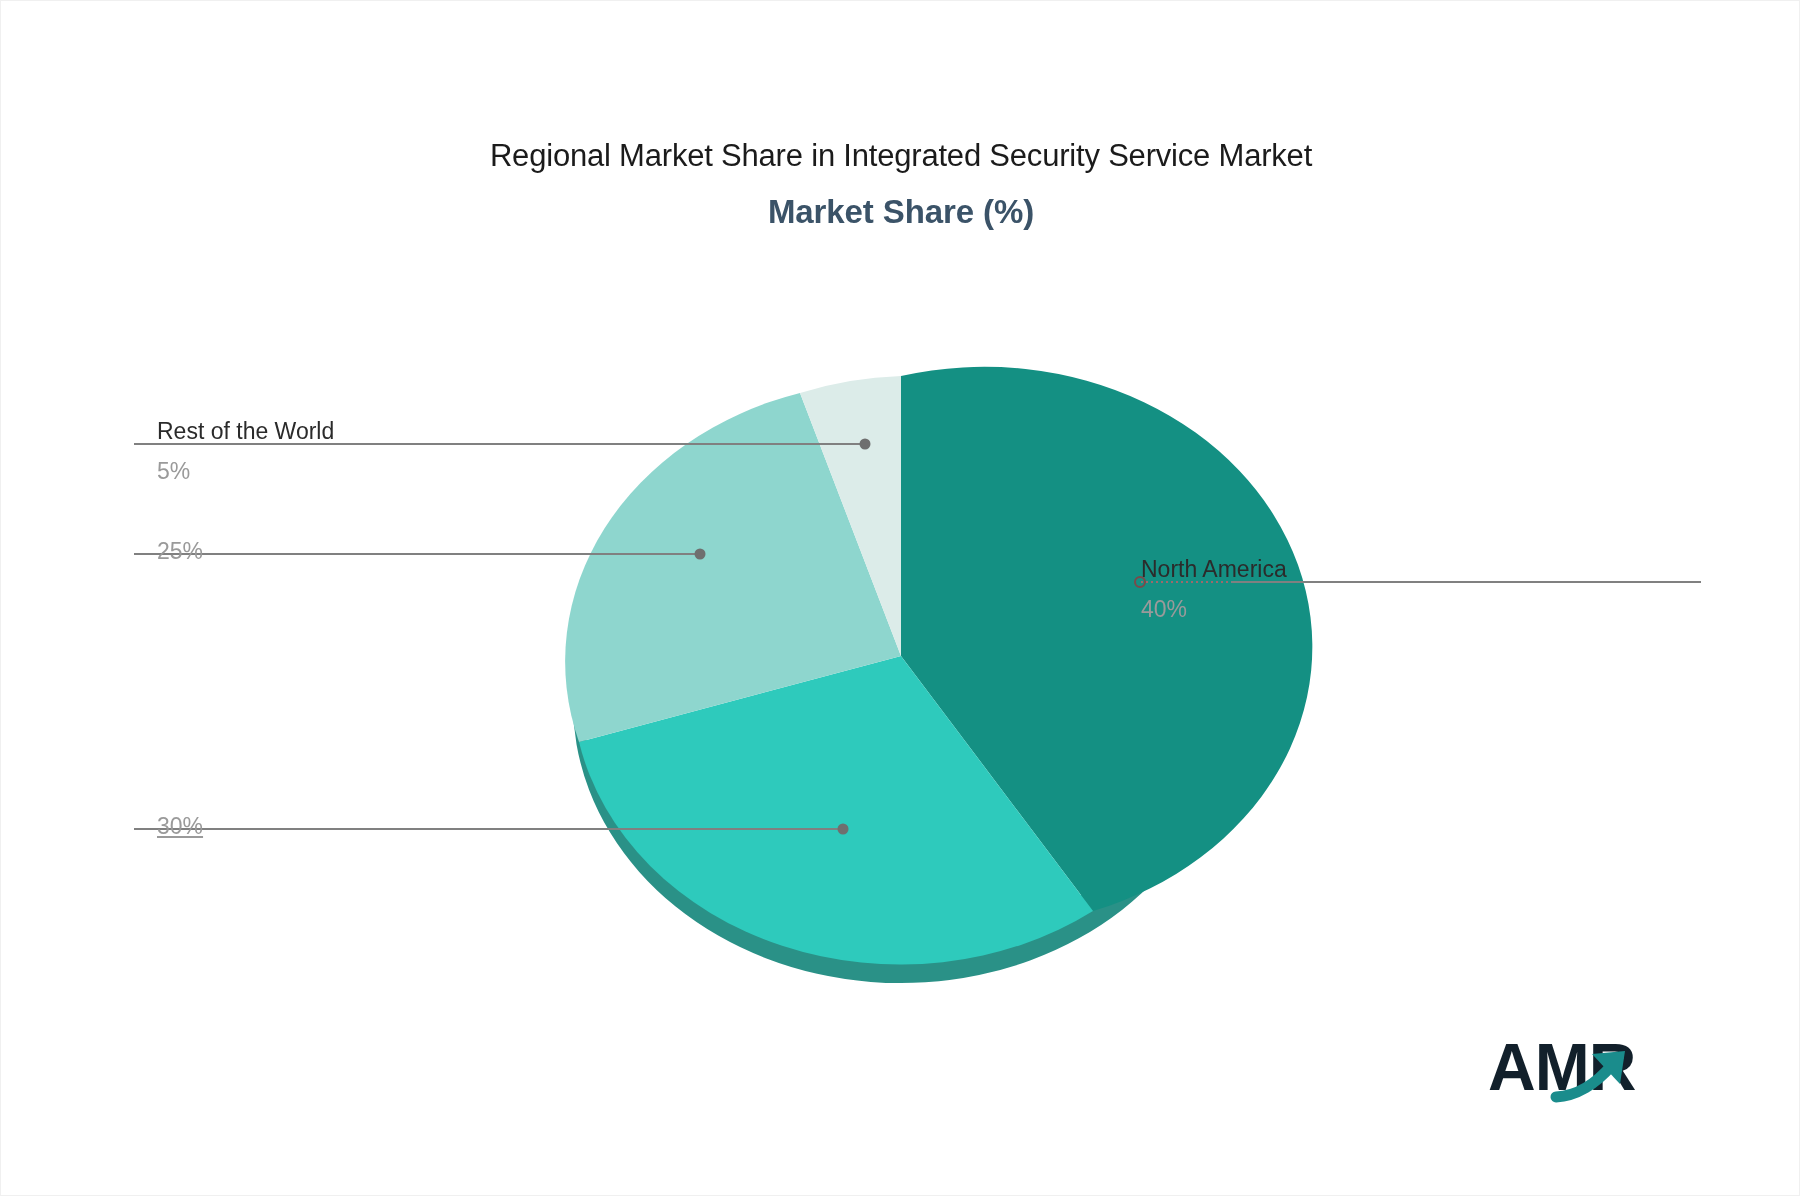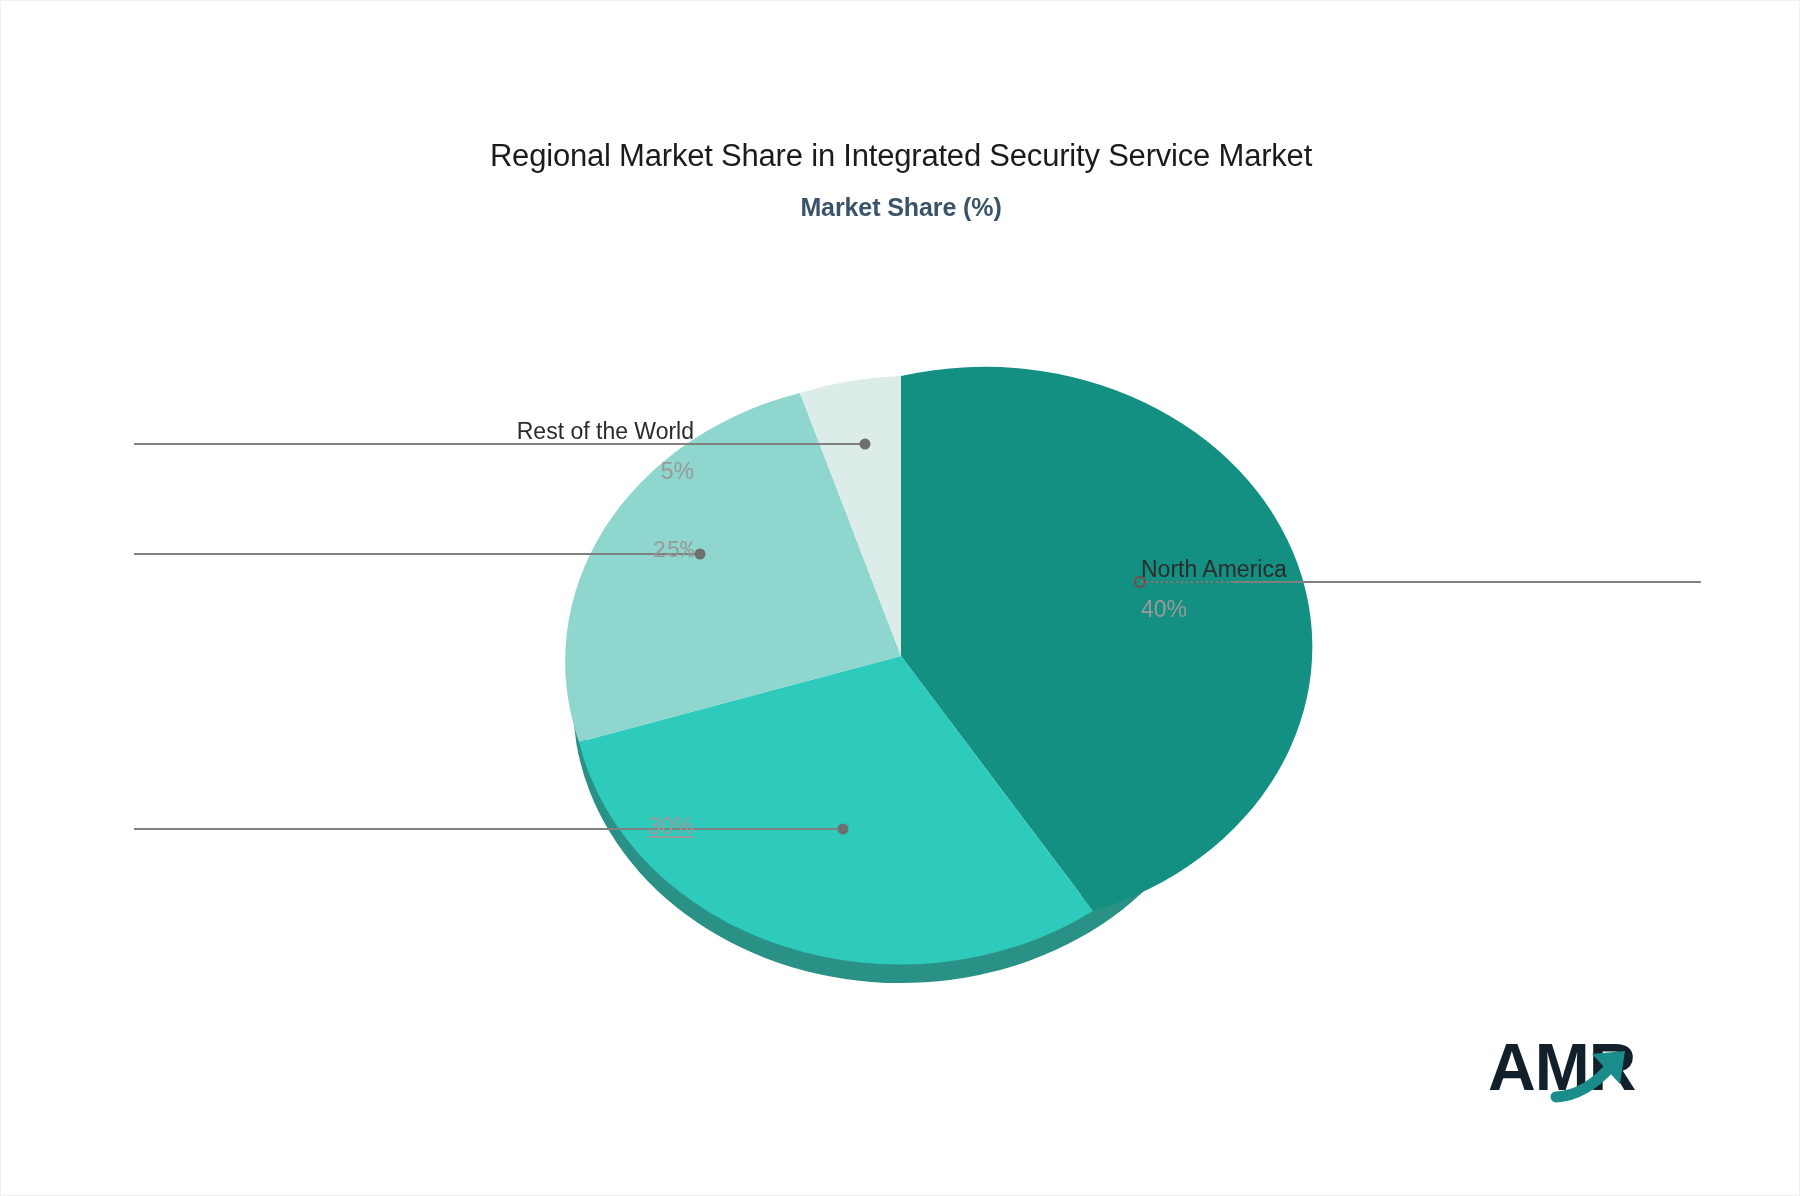--- a/index.html
+++ b/index.html
@@ -32,21 +32,21 @@
     color: #1b1b1b;
     letter-spacing: -0.2px;
     white-space: nowrap;
   }
   #subtitle {
     position: absolute;
     left: 0;
     top: 192px;
     width: 1800px;
     text-align: center;
-    font-size: 25px;
+    font-size: 33px;
     font-weight: bold;
     color: #3b5368;
     letter-spacing: -0.1px;
     white-space: nowrap;
   }
 
   
   #pie-svg {
     position: absolute;
     left: 0;
@@ -63,21 +63,21 @@
     line-height: 30px;
     white-space: nowrap;
   }
   .callout .cl-value {
     font-size: 23px;
     color: #9a9a9a;
     line-height: 30px;
     white-space: nowrap;
   }
   .callout.right { text-align: left; }
-  .callout.left  { text-align: right; }
+  .callout.left  { text-align: left; margin-left: 23px; }
 
   
   #amr-logo {
     position: absolute;
     left: 1487px;
     top: 1033px;
     width: 175px;
     height: 80px;
   }
   #amr-logo .amr-text {
@@ -159,21 +159,21 @@
       <circle cx="1139" cy="581" r="5" fill="none" stroke="#7a4a4a" stroke-width="2"></circle>
     </g>
   </svg>
 
   <div class="callout left" style="left:133px; top:415px; width:560px;">
     <div class="cl-name">Rest of the World</div>
     <div class="cl-value" style="margin-top:10px;">5%</div>
   </div>
 
   <div class="callout left" style="left:133px; top:525px; width:560px;">
-    <div class="cl-value" style="margin-top:10px;font-family:Liberation Mono, monospace;">25%</div>
+    <div class="cl-value" style="margin-top:10px;">25%</div>
   </div>
 
   <div class="callout left" style="left:133px; top:800px; width:560px;">
     <div class="cl-value" style="margin-top:10px;text-decoration:underline;">30%</div>
   </div>
 
   <div class="callout right" style="left:1140px; top:553px; width:560px;">
     <div class="cl-name">North America</div>
     <div class="cl-value" style="margin-top:10px;">40%</div>
   </div>

